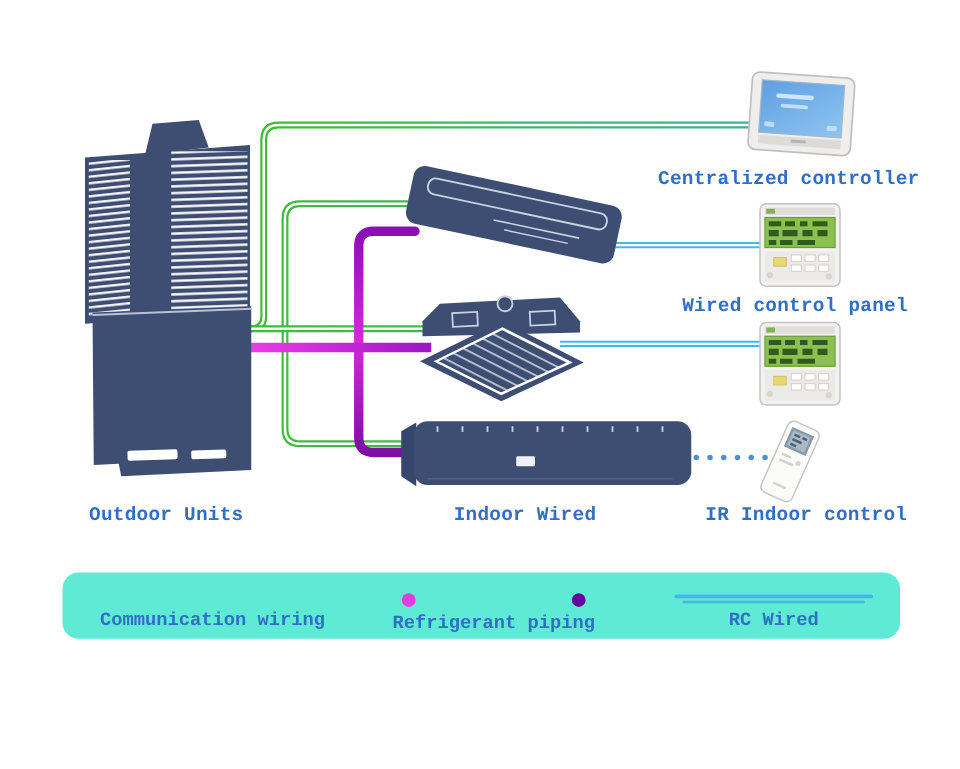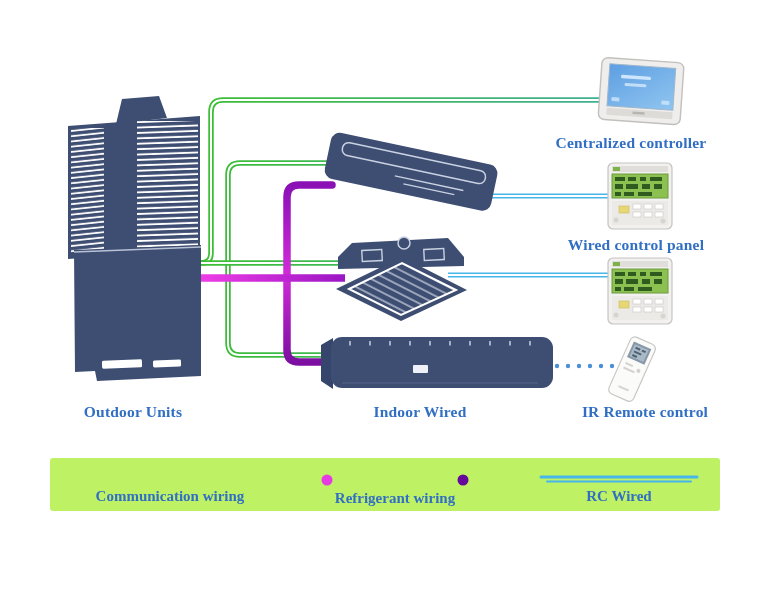--- a/index.html
+++ b/index.html
@@ -1,22 +1,22 @@
 <!DOCTYPE html>
 <html><head>
 <meta charset="utf-8">
 <style>
   html,body{margin:0;padding:0;background:#ffffff;}
   .stage{position:relative;width:768px;height:546px;background:#ffffff;overflow:hidden;
-         font-family:Liberation Serif, serif;}
+         font-family:Liberation Mono, monospace;}
   .dlabel{position:absolute;transform:translateX(-50%);font-weight:bold;font-size:15.5px;
           color:#316fc4;white-space:nowrap;letter-spacing:.2px;}
   svg{position:absolute;left:0;top:0;}
-  .legend{position:absolute;left:50px;top:458px;width:670px;height:53px;background:#bef264;
-          border-radius:3px;}
+  .legend{position:absolute;left:50px;top:458px;width:670px;height:53px;background:#5eead4;
+          border-radius:13px;}
   .legend-item{position:absolute;top:15px;transform:translateX(-50%);display:flex;
                flex-direction:column;align-items:center;}
   .legend-label{margin-top:3px;font-weight:bold;font-size:15px;color:#316fc4;white-space:nowrap;}
   .watermark-dots{position:absolute;left:212px;top:598px;width:362px;height:7px;
      background:repeating-linear-gradient(90deg,#f2f2f2 0 7px,transparent 7px 24px);}
 </style>
 </head>
 <body>
 
 <div class="stage">
@@ -189,21 +189,21 @@
     <rect x="624" y="370" width="12" height="2" fill="#d5d2ce"></rect>
     <circle cx="639" cy="368" r="2" fill="#d5d2ce"></circle>
     <rect x="627" y="389" width="11" height="2" fill="#d8d5d1"></rect>
   </g>
 </svg>
 
   <div class="dlabel" style="left:631px;top:134px;">Centralized controller</div>
   <div class="dlabel" style="left:636px;top:236px;">Wired control panel</div>
   <div class="dlabel" style="left:133px;top:403px;">Outdoor Units</div>
   <div class="dlabel" style="left:420px;top:403px;">Indoor Wired</div>
-  <div class="dlabel" style="left:645px;top:403px;">IR Remote control</div>
+  <div class="dlabel" style="left:645px;top:403px;">IR Indoor control</div>
 
   <div class="legend">
     <div class="legend-item" style="left:120px;">
       <svg width="160" height="12" style="position:static;">
         <defs>
             <linearGradient id="lgG" x1="0" y1="0" x2="1" y2="0">
           <stop offset="0" stop-color="#35b83c"></stop>
               <stop offset="1" stop-color="#3aa98f"></stop>
             </linearGradient>
           </defs>
@@ -217,21 +217,21 @@
         <defs>
             <linearGradient id="lgM" x1="0" y1="0" x2="1" y2="0">
           <stop offset="0" stop-color="#e63ae2"></stop>
               <stop offset="1" stop-color="#7a0da6"></stop>
             </linearGradient>
           </defs>
         <line x1="8" y1="7" x2="144" y2="7" stroke="url(#lgM)" stroke-width="5"></line>
         <circle cx="8" cy="7" r="5.5" fill="#e63ae2"></circle>
         <circle cx="144" cy="7" r="5.5" fill="#66099a"></circle>
       </svg>
-      <div class="legend-label">Refrigerant wiring</div>
+      <div class="legend-label">Refrigerant piping</div>
     </div>
     <div class="legend-item" style="left:569px;">
       <svg width="160" height="12" style="position:static;">
         <line x1="2" y1="4" x2="158" y2="4" stroke="#45b5ea" stroke-width="3" stroke-linecap="round"></line>
         <line x1="8" y1="8.5" x2="152" y2="8.5" stroke="#45b5ea" stroke-width="2" stroke-linecap="round"></line>
       </svg>
       <div class="legend-label">RC Wired</div>
     </div>
   </div>
 

